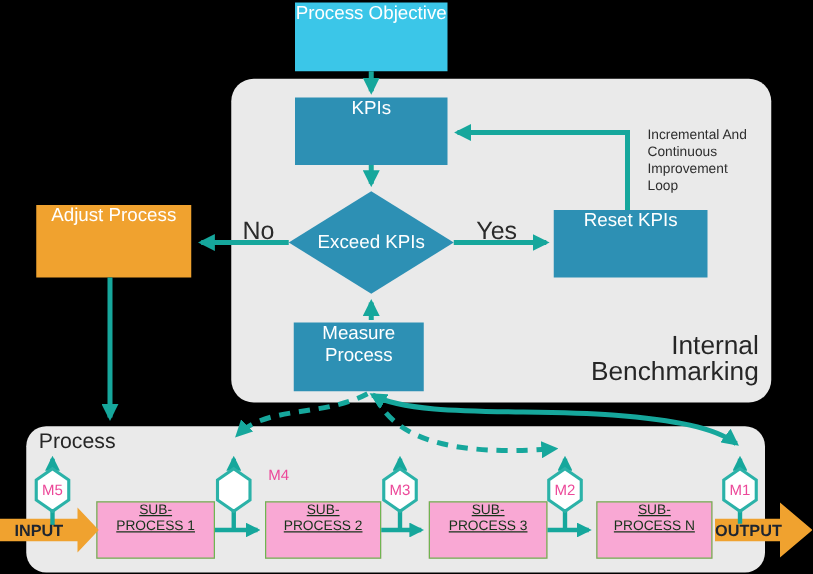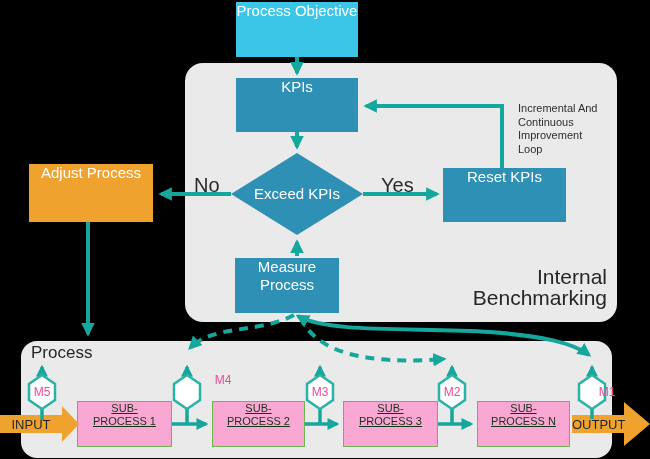--- a/index.html
+++ b/index.html
@@ -12,21 +12,21 @@
   .box.cyan{background:#3bc6e8;}
   .box.orange{background:#f0a22f;}
   .box.green{background:#f9a8d4;border:1px solid #6fb551;color:#17321a;
              font-size:11px;line-height:13px;white-space:pre-line;box-sizing:border-box;text-decoration:underline;}
   .lbl{position:absolute;color:#2b2b2b;z-index:4;}
   .lbl.small{font-size:20px;}
   .note{position:absolute;color:#2e2e2e;font-size:11px;line-height:13.5px;z-index:4;}
   .bench{position:absolute;color:#262626;font-size:21px;line-height:21px;
          text-align:right;z-index:4;}
   .ptitle{position:absolute;color:#262626;font-size:17px;z-index:4;}
-  .io-lbl{position:absolute;color:#1e2530;font-size:13px;font-weight:normal;
+  .io-lbl{position:absolute;color:#1e2530;font-size:13px;font-weight:bold;
           text-align:center;z-index:4;}
   .m-lbl{position:absolute;width:30px;text-align:center;color:#ec4899;
          font-size:12px;z-index:4;}
   .diamond-lbl{position:absolute;left:242px;top:170px;width:110px;height:48px;
          display:flex;align-items:center;justify-content:center;text-align:center;
          color:#fff;font-size:15px;line-height:18px;z-index:4;}
   svg#wires{position:absolute;left:0;top:0;z-index:3;pointer-events:none;}
 </style>
 </head>
 <body>
@@ -138,15 +138,15 @@
 
   <div class="ptitle" style="left:31px;top:343px;">Process</div>
 
   <div class="io-lbl" style="left:0px;top:417px;width:62px;">INPUT</div>
   <div class="io-lbl" style="left:572px;top:417px;width:53px;">OUTPUT</div>
 
   <div class="m-lbl" style="left:27px;top:385px;">M5</div>
   <div class="m-lbl" style="left:172px;top:373px;padding-left:36px;">M4</div>
   <div class="m-lbl" style="left:305px;top:385px;">M3</div>
   <div class="m-lbl" style="left:437px;top:385px;">M2</div>
-  <div class="m-lbl" style="left:577px;top:385px;padding-left:15px;">M1</div>
+  <div class="m-lbl" style="left:577px;top:385px;">M1</div>
 
 </div>
 
 </body></html>

